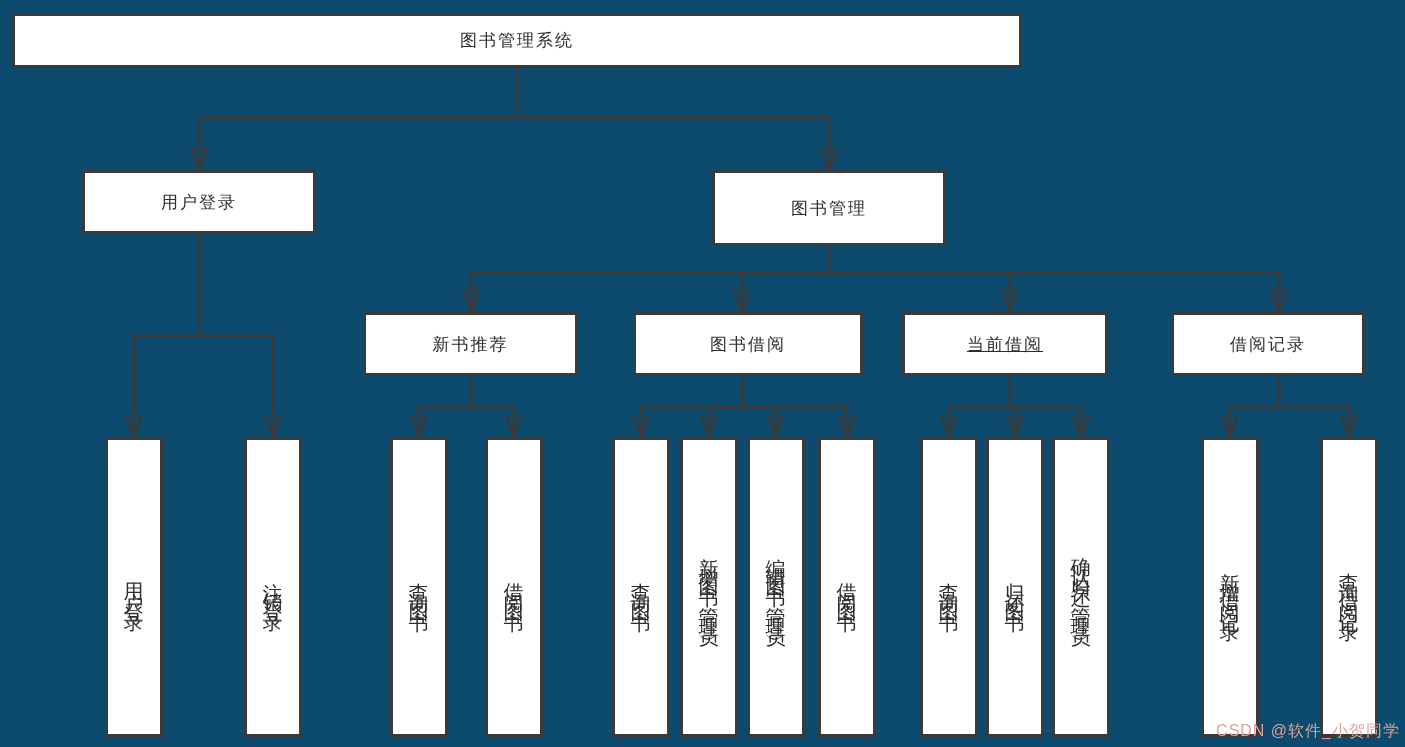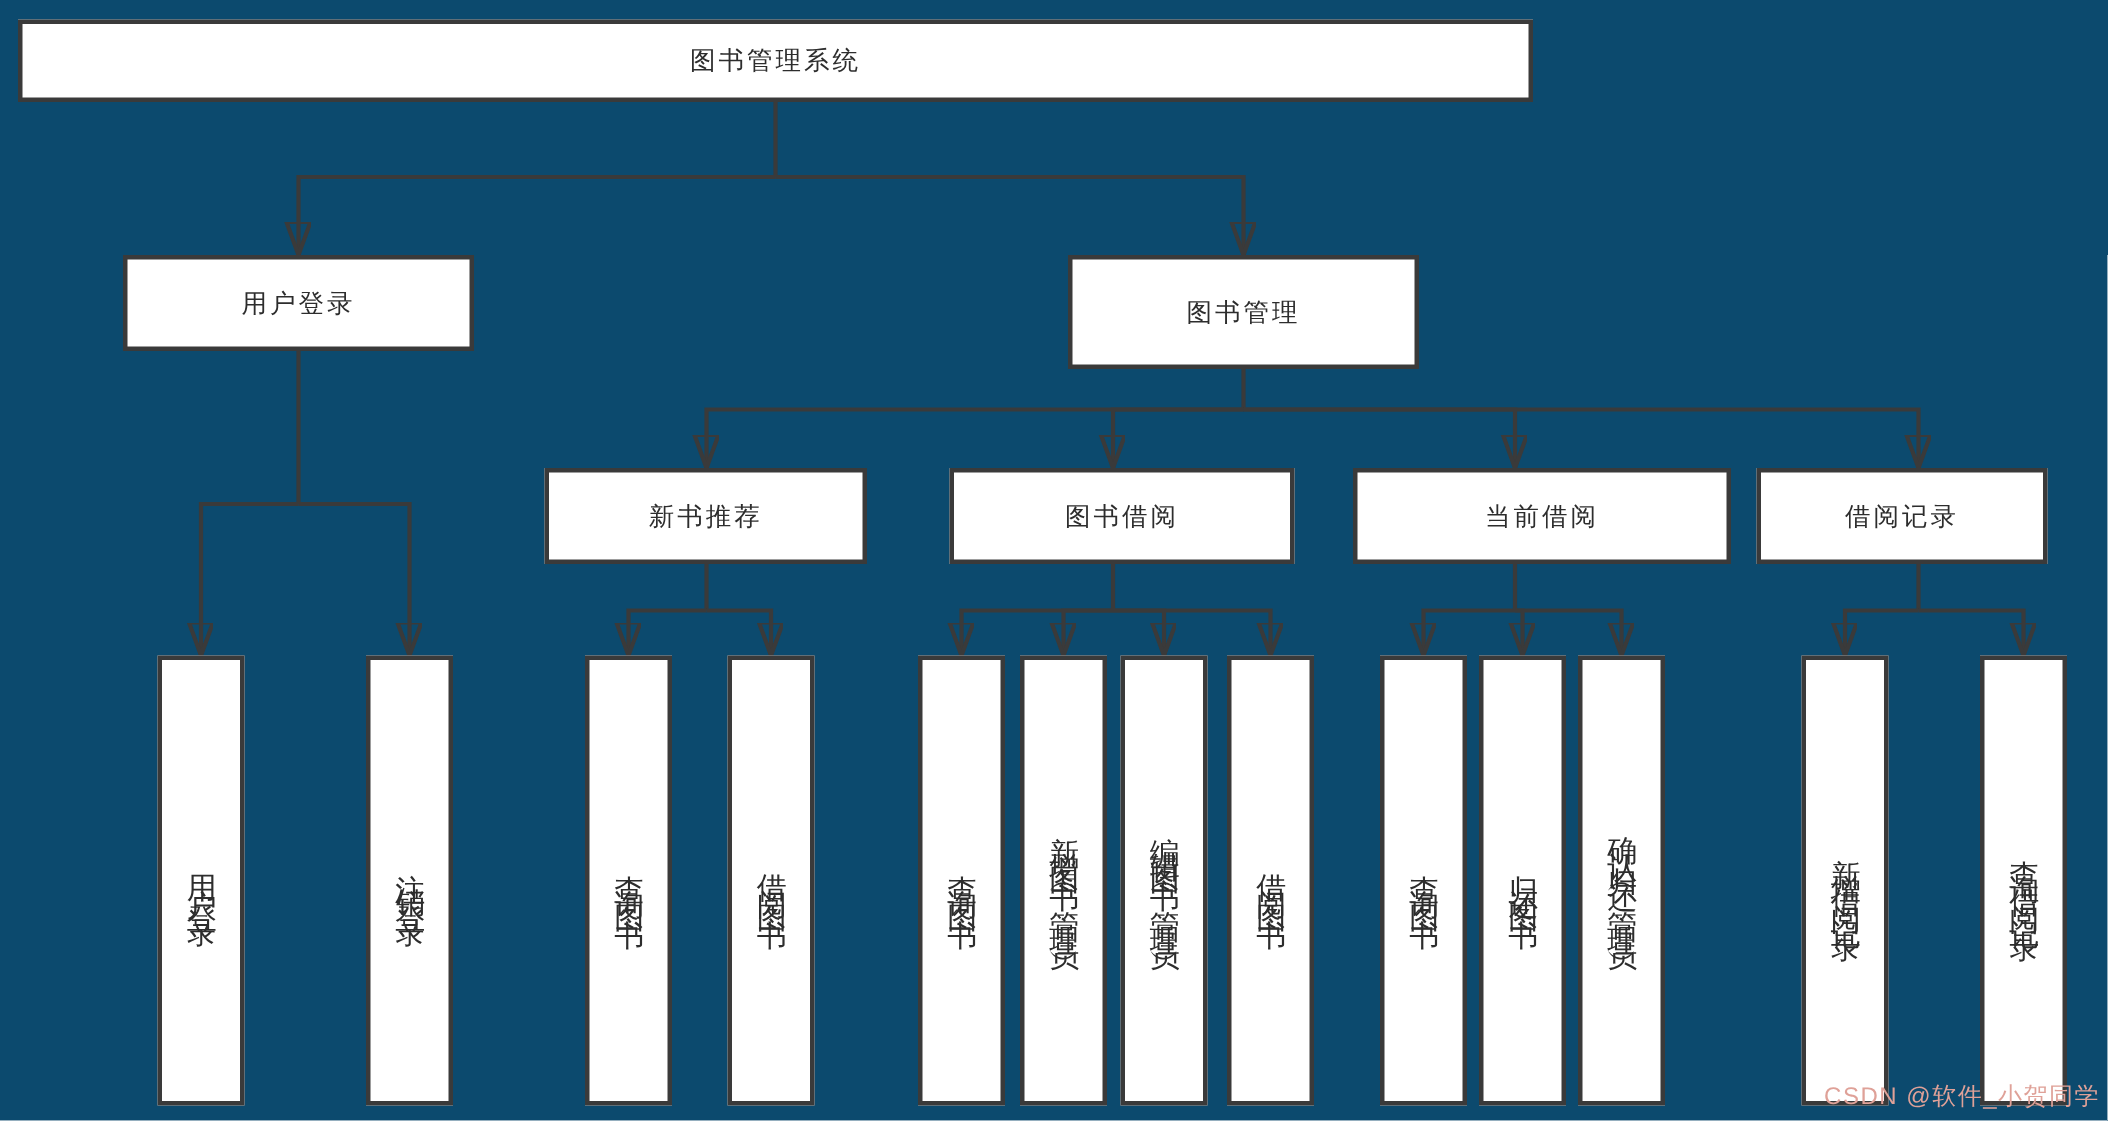--- a/index.html
+++ b/index.html
@@ -98,21 +98,21 @@
     <path d="M1279 407 H1349 V437" marker-end="url(#arw)"></path>
   </svg>
 
   <div class="node h" style="left:12px; top:13px; width:1010px; height:55px;">图书管理系统</div>
 
   <div class="node h" style="left:82px; top:170px; width:234px; height:64px;">用户登录</div>
   <div class="node h" style="left:712px; top:170px; width:234px; height:76px;">图书管理</div>
 
   <div class="node h" style="left:363px; top:312px; width:215px; height:64px;">新书推荐</div>
   <div class="node h" style="left:633px; top:312px; width:230px; height:64px;">图书借阅</div>
-  <div class="node h" style="left:902px; top:312px; width:252px; height:64px;">当前借阅</div>
+  <div class="node h" style="left:902px; top:312px; width:206px; height:64px;text-decoration:underline;">当前借阅</div>
   <div class="node h" style="left:1171px; top:312px; width:194px; height:64px;">借阅记录</div>
 
   <div class="node v" style="left:105px; top:437px; width:58px; height:300px;">用户登录</div>
   <div class="node v" style="left:244px; top:437px; width:58px; height:300px;">注销登录</div>
 
   <div class="node v" style="left:390px; top:437px; width:58px; height:300px;">查询图书</div>
   <div class="node v" style="left:485px; top:437px; width:58px; height:300px;">借阅图书</div>
 
   <div class="node v" style="left:612px; top:437px; width:58px; height:300px;">查询图书</div>
   <div class="node v" style="left:680px; top:437px; width:58px; height:300px;">新增图书（管理员）</div>

